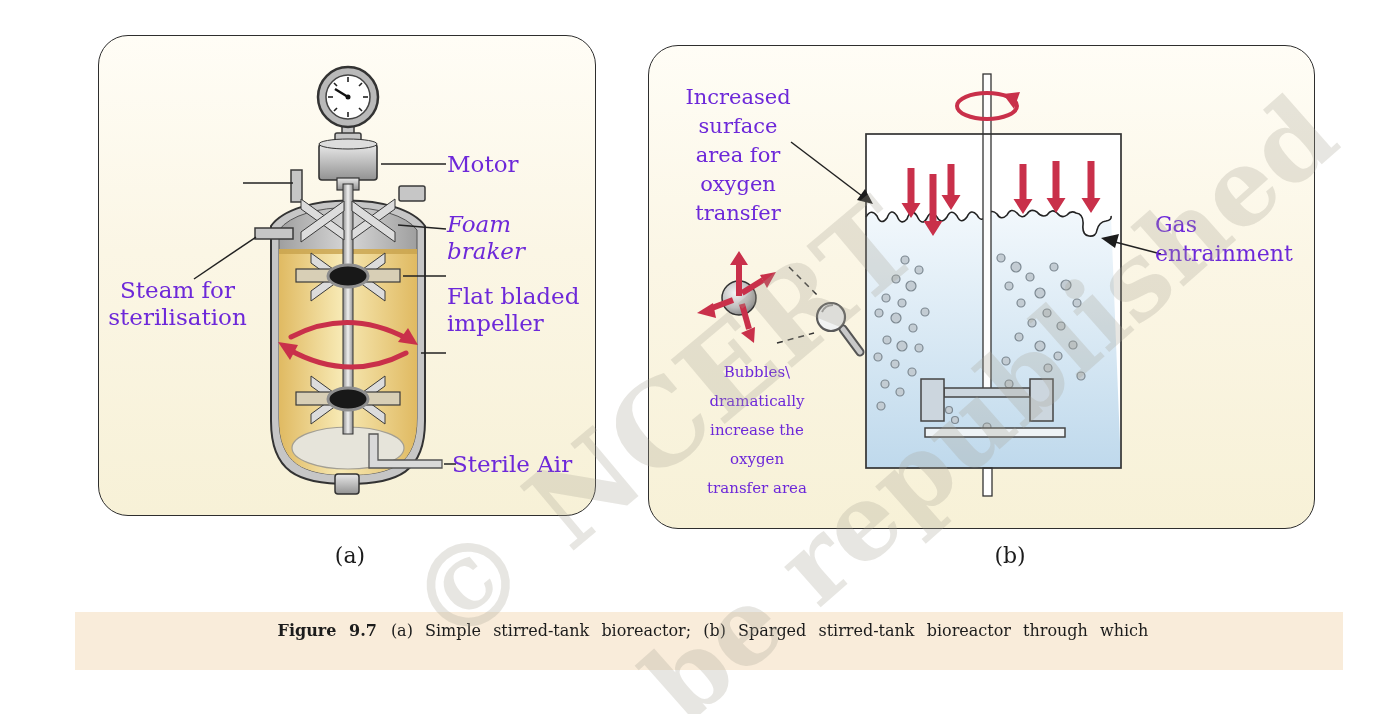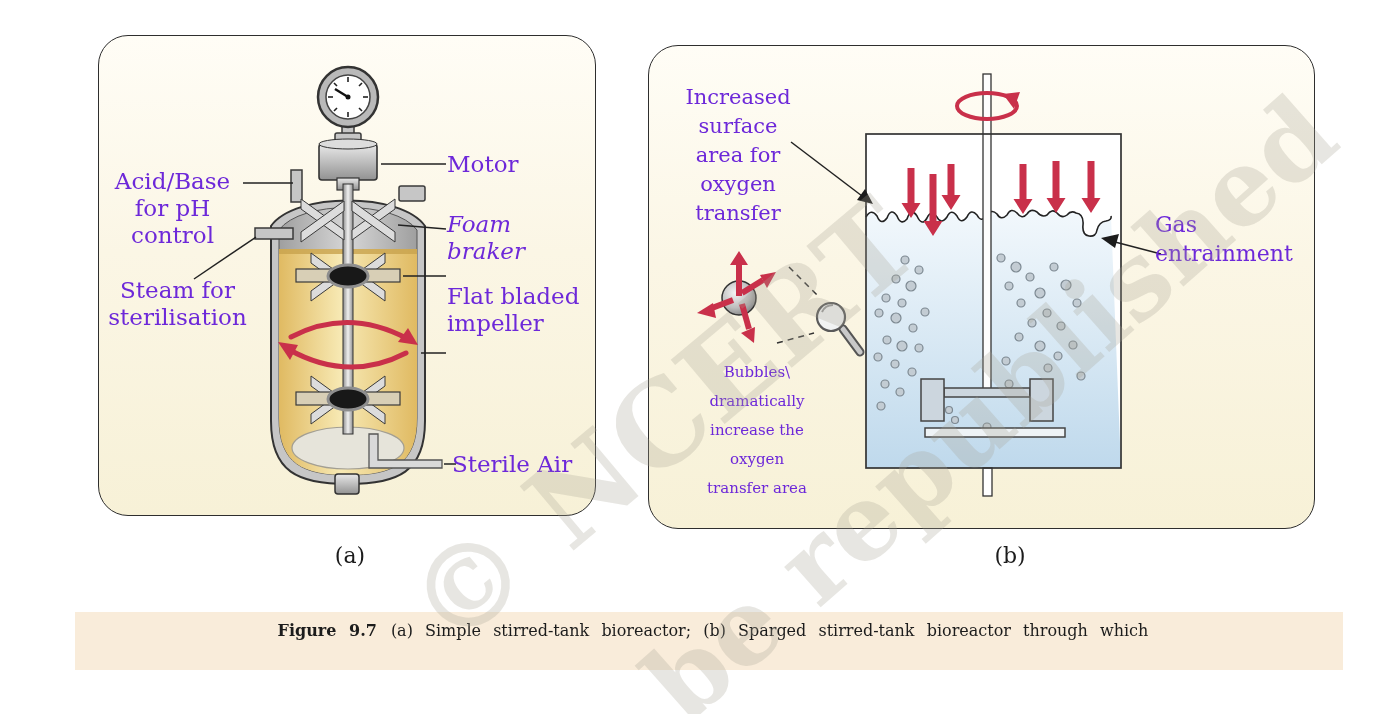--- a/index.html
+++ b/index.html
@@ -151,23 +151,20 @@
         <path class="lline" d="M95,243 L157,201"></path>
         <path class="lline" d="M282,128 H347"></path>
         <path class="lline" d="M299,189 L347,193"></path>
         <path class="lline" d="M304,240 H347"></path>
         <path class="lline" d="M322,317 H347"></path>
         <path class="lline" d="M345,428 H357"></path>
       </g>
     </svg>
   </div>
 
-  <div class="lbl center" style="left:100px;top:168px;width:145px;">Acid/Base
-for pH
-control</div>
   <div class="lbl center" style="left:95px;top:277px;width:165px;text-align:center;">Steam for
 sterilisation</div>
   <div class="lbl" style="left:447px;top:151px;">Motor</div>
   <div class="lbl" style="left:447px;top:211px;font-style:italic;">Foam
 braker</div>
   <div class="lbl" style="left:447px;top:283px;">Flat bladed
 impeller</div>
   <div class="lbl" style="left:452px;top:451px;">Sterile Air</div>
   <div class="tag" style="left:326px;top:543px;">(a)</div>
 

